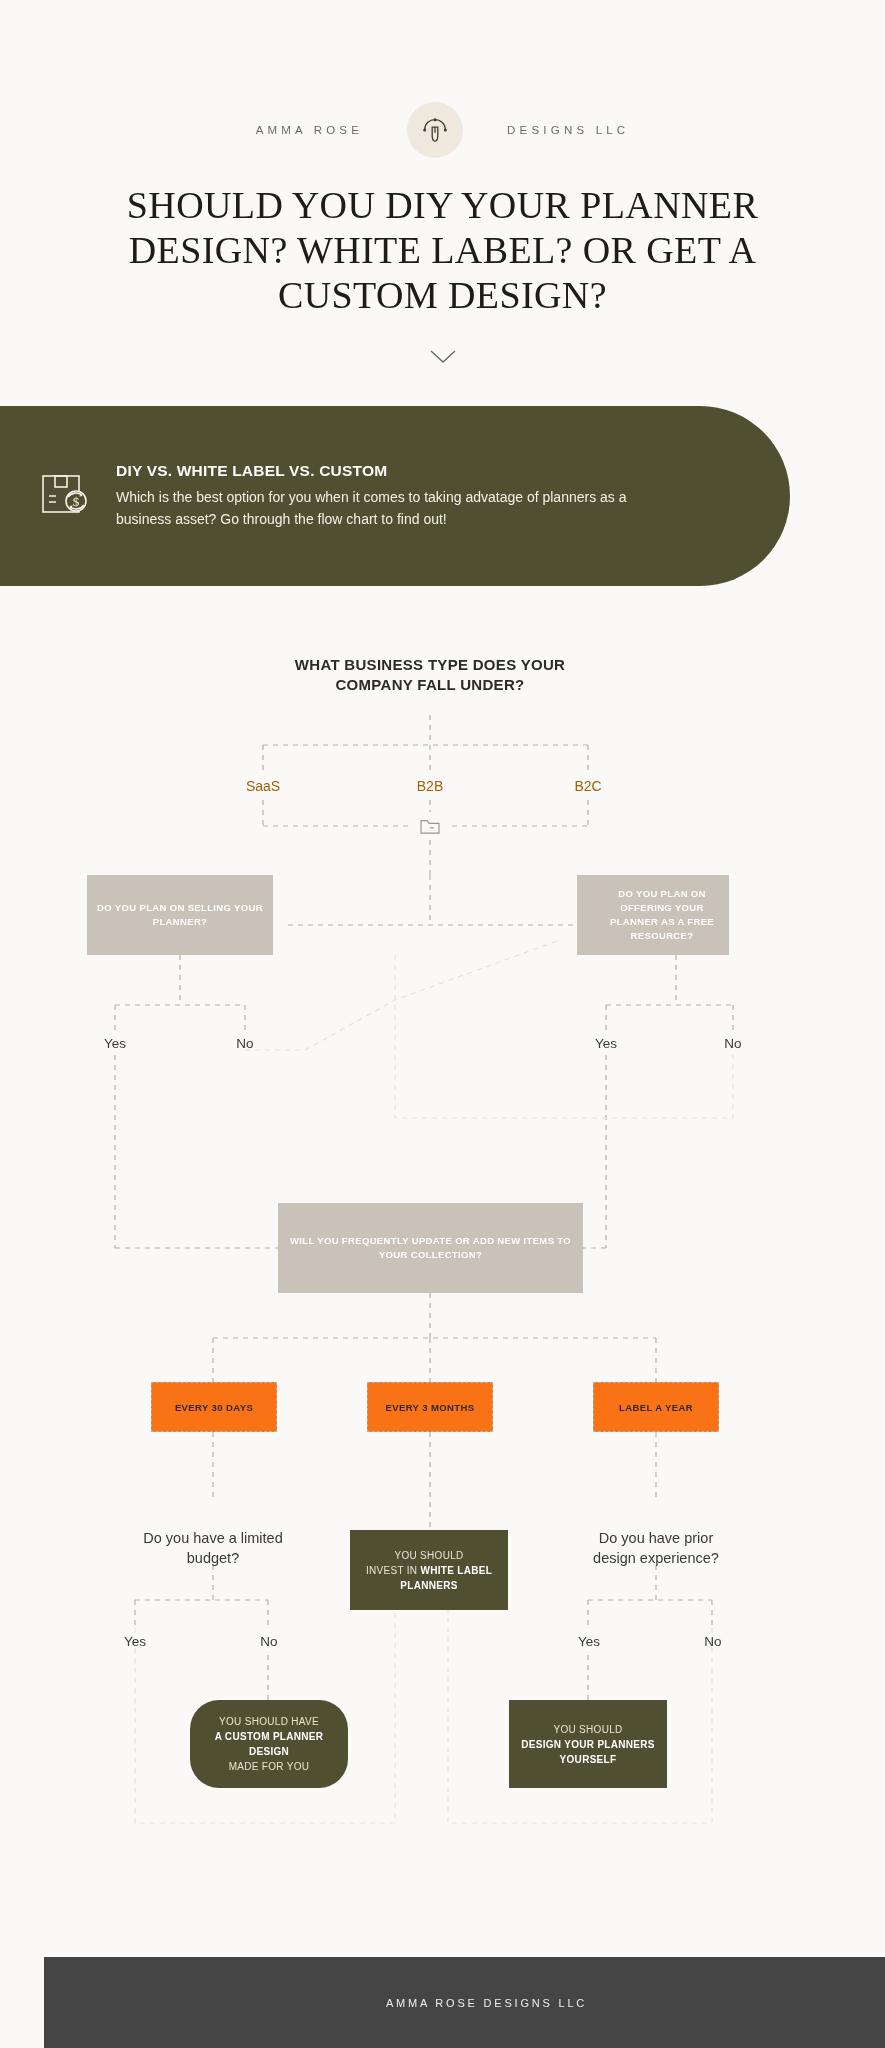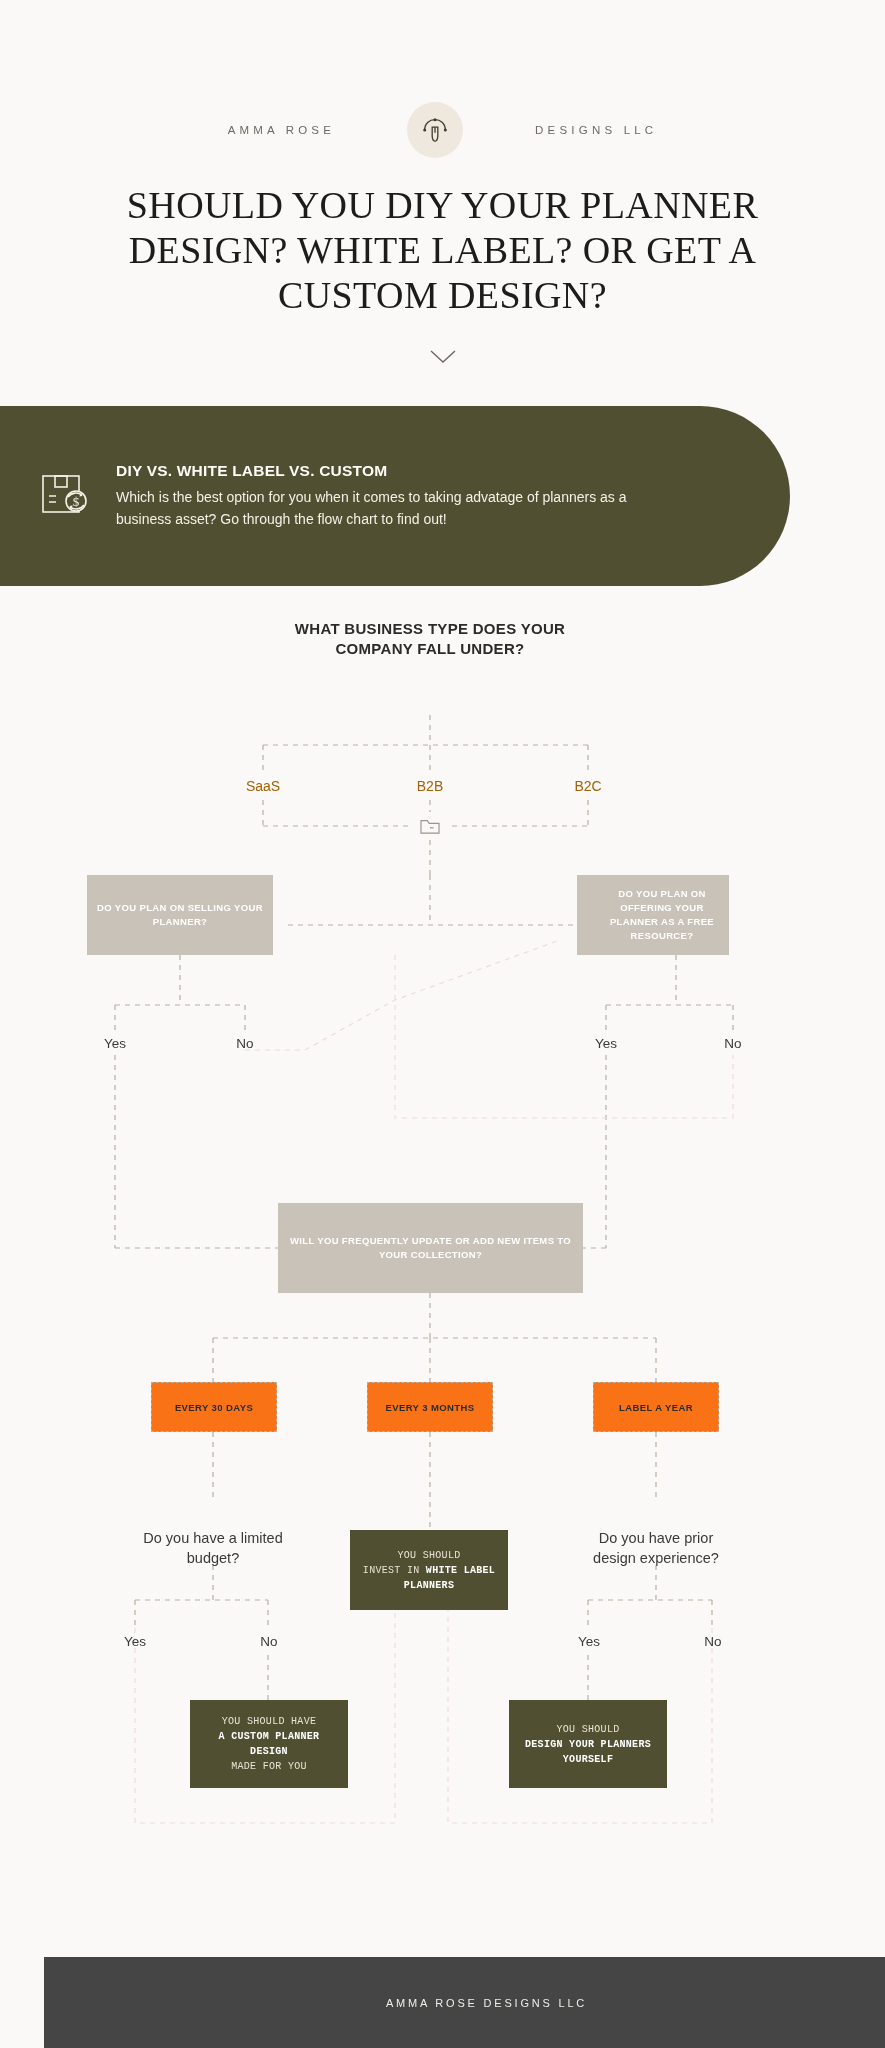--- a/index.html
+++ b/index.html
@@ -22,21 +22,21 @@
   
   .brand-row {
     position: absolute;
     top: 100px;
     left: 0;
     width: 885px;
     height: 60px;
     display: flex;
     align-items: center;
     justify-content: center;
-    gap: 72px;
+    gap: 44px;
   }
   .brand-word {
     font-size: 11.5px;
     letter-spacing: 4.2px;
     color: #6e6a63;
     font-weight: 400;
     white-space: nowrap;
   }
   .brand-mark {
     width: 56px;
@@ -160,21 +160,20 @@
     letter-spacing: 0.4px;
   }
 
   .box-olive {
     background: #514f31;
     color: #e9e4d4;
     font-size: 10px;
     line-height: 1.5;
     letter-spacing: 0.3px;
     padding: 16px 10px;
-    font-family: Liberation Mono, monospace;
   }
   .box-olive b { color: #ffffff; font-weight: bold; }
 
   
   .footer {
     position: absolute;
     left: 0;
     top: 1957px;
     width: 885px;
     height: 91px;
@@ -302,21 +301,21 @@
     <g stroke="#eedcd9" stroke-width="1.2" fill="none" stroke-dasharray="5,5">
       <path d="M245 1050 L305 1050 L395 1000 L560 940"></path>
       <path d="M395 955 L395 1118 L733 1118 L733 1055"></path>
       <path d="M135 1628 L135 1823 L395 1823 L395 1530"></path>
       <path d="M712 1628 L712 1823 L448 1823 L448 1530"></path>
     </g>
   </svg>
 
   <div class="flow-layer">
 
-    <div class="node q-head" style="left:255px; top:604px; width:350px; height:70px;">WHAT BUSINESS TYPE DOES YOUR COMPANY FALL UNDER?</div>
+    <div class="node q-head" style="left:255px; top:640px; width:350px; height:70px;">WHAT BUSINESS TYPE DOES YOUR COMPANY FALL UNDER?</div>
 
     <div class="node opt-label" style="left:213px; top:773px; width:100px; height:26px;">SaaS</div>
     <div class="node opt-label" style="left:380px; top:773px; width:100px; height:26px;">B2B</div>
     <div class="node opt-label" style="left:538px; top:773px; width:100px; height:26px;">B2C</div>
 
     <div class="node" style="left:415px; top:812px; width:30px; height:28px;">
       <svg width="20" height="18" viewBox="0 0 22 20" fill="none" stroke="#9c958a" stroke-width="1.3">
         <path d="M1 4 h7 l2 3 h11 v11 h-20 Z"></path>
         <path d="M11 12 h4"></path>
       </svg>
@@ -348,21 +347,21 @@
     <div class="node yn-label" style="left:559px; top:1629px; width:60px; height:24px;">Yes</div>
     <div class="node yn-label" style="left:683px; top:1629px; width:60px; height:24px;">No</div>
 
     <div class="node box-olive" style="left:350px; top:1530px; width:158px; height:80px;">
       <div>
         <span>YOU SHOULD</span><br>
         <span>INVEST IN </span><b>WHITE LABEL PLANNERS</b>
       </div>
     </div>
 
-    <div class="node box-olive" style="left:190px; top:1700px; width:158px; height:88px;">
+    <div class="node box-olive" style="left:190px; top:1700px; width:158px; height:88px;border-radius:29px;">
       <div>
         <span>YOU SHOULD HAVE</span><br>
         <b>A CUSTOM PLANNER DESIGN</b><br>
         <span>MADE FOR YOU</span>
       </div>
     </div>
 
     <div class="node box-olive" style="left:509px; top:1700px; width:158px; height:88px;">
       <div>
         <span>YOU SHOULD</span><br>

